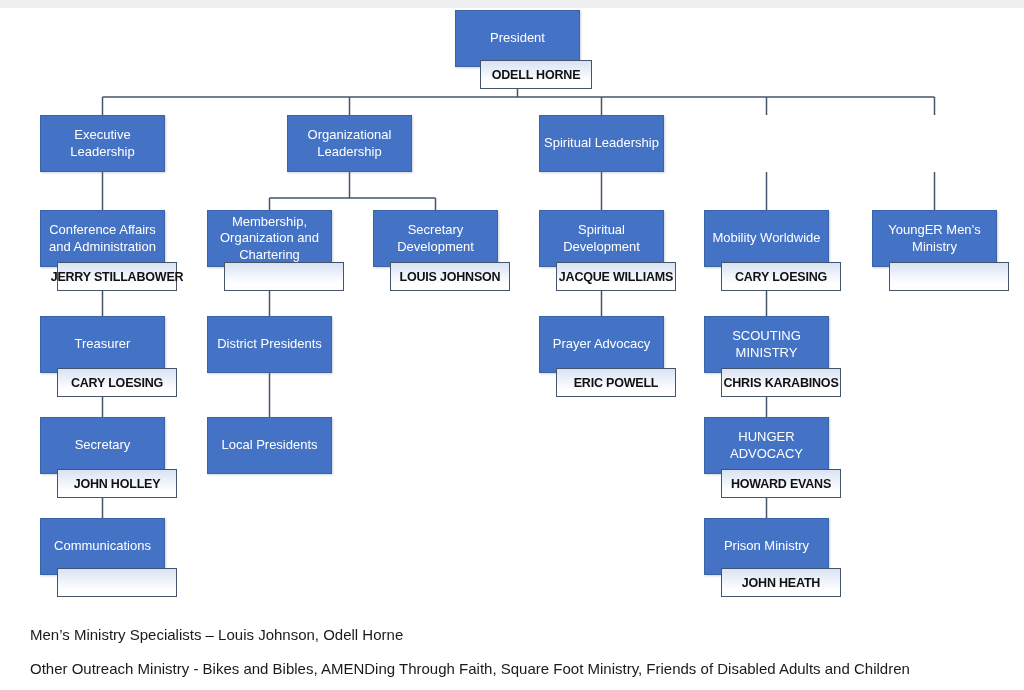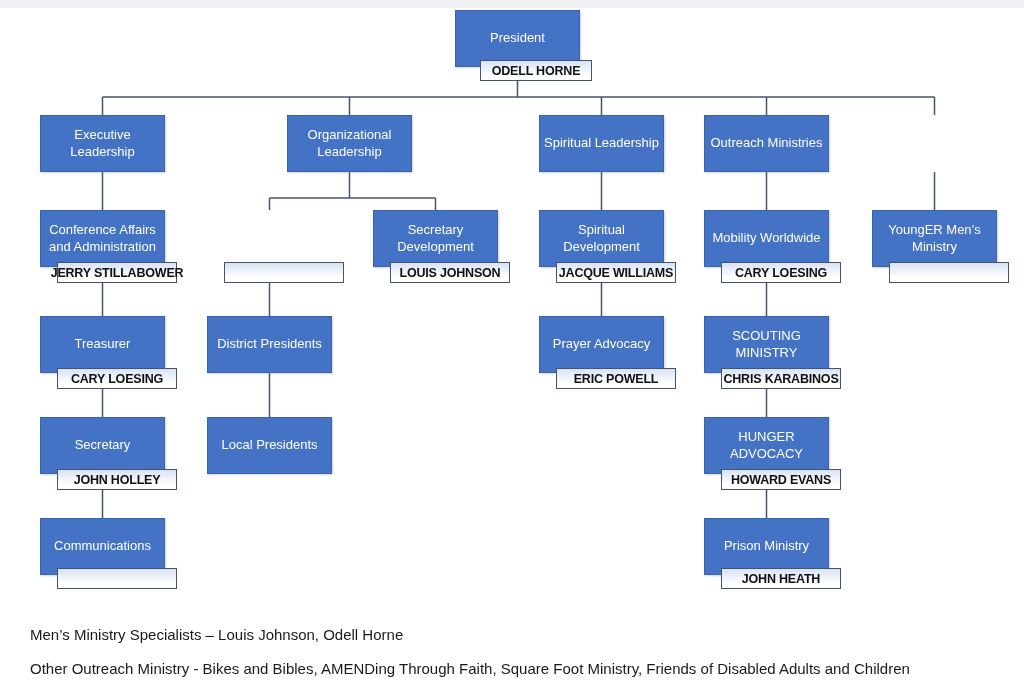--- a/index.html
+++ b/index.html
@@ -43,21 +43,21 @@
   }
   .node-title{
     color:#fff;
     font-size:13px;
     line-height:1.28;
     text-align:center;
     padding:0 3px;
   }
   .name-label{
     position:absolute;
-    width:120px;height:21px;
+    width:120px;height:29px;
     background:linear-gradient(to bottom, var(--label-grad-top) 0%, #EDF2FA 40%, #FFFFFF 78%);
     border:1.5px solid var(--label-border);
     box-sizing:border-box;
     display:flex;align-items:center;justify-content:center;
     z-index:3;
     font-size:12.5px;
     font-weight:600;
     letter-spacing:-0.2px;
     color:#111;
     white-space:nowrap;
@@ -113,29 +113,29 @@
 
   <div class="node" style="left:40px;top:115px">
     <div class="node-title">Executive Leadership</div>
   </div>
   <div class="node" style="left:287px;top:115px">
     <div class="node-title">Organizational Leadership</div>
   </div>
   <div class="node" style="left:539px;top:115px">
     <div class="node-title">Spiritual Leadership</div>
   </div>
-  <div class="node" style="left:704px;top:115px">
-    <div class="node-title">Outreach Ministries</div>
-  </div>
 
   <div class="node" style="left:40px;top:210px">
     <div class="node-title">Conference Affairs and Administration</div>
   </div>
   <div class="name-label" style="left:57px;top:262px">JERRY STILLABOWER</div>
 
+  <div class="node" style="left:207px;top:210px">
+    <div class="node-title">Membership, Organization and Chartering</div>
+  </div>
   <div class="name-label" style="left:224px;top:262px"></div>
 
   <div class="node" style="left:373px;top:210px">
     <div class="node-title">Secretary Development</div>
   </div>
   <div class="name-label" style="left:390px;top:262px">LOUIS JOHNSON</div>
 
   <div class="node" style="left:539px;top:210px">
     <div class="node-title">Spiritual Development</div>
   </div>

